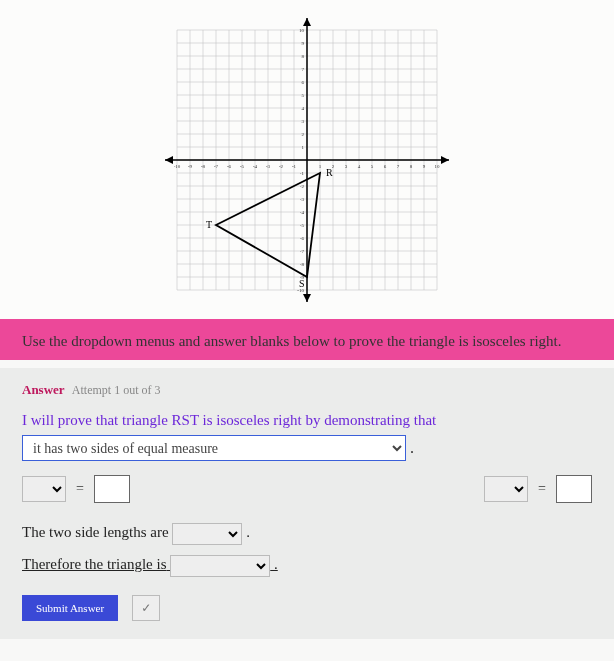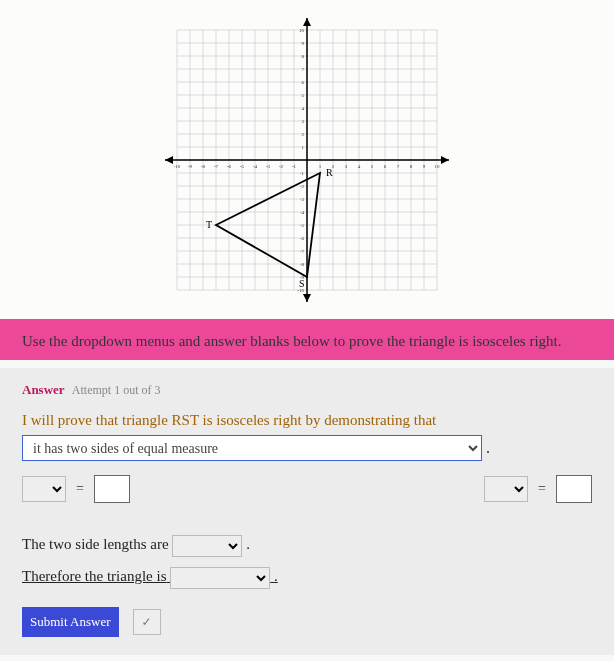--- a/index.html
+++ b/index.html
@@ -34,25 +34,25 @@
     font-weight: bold;
     color: #be185d;
   }
   .answer-head .attempt {
     color: #888;
     font-size: 12px;
     margin-left: 4px;
   }
   .statement {
     font-size: 15px;
-    color: #a16207;
+    color: #6d28d9;
     margin-bottom: 6px;
   }
   .wide-select {
-    width: 460px;
+    width: 384px;
     height: 26px;
     border: 1px solid #3a5fd9;
     background: #fff;
     font-family: Georgia, serif;
     font-size: 14px;
     color: #444;
     padding: 2px 6px;
     box-sizing: border-box;
   }
   .eq-row {
@@ -85,21 +85,21 @@
   }
   .num-box {
     display: inline-block;
     width: 34px;
     height: 26px;
     border: 1px solid #666;
     background: #fff;
     vertical-align: middle;
   }
   .sentence-row {
-    margin-top: 30px;
+    margin-top: 18px;
     font-size: 15px;
     color: #222;
   }
   .sentence-row + .sentence-row {
     margin-top: 10px;
     text-decoration: underline;
   }
   .inline-select {
     height: 22px;
     border: 1px solid #bbb;
@@ -109,22 +109,22 @@
   }
   .inline-select.short { width: 70px; }
   .inline-select.med { width: 100px; }
   .submit-row {
     margin-top: 18px;
   }
   .submit-btn {
     background: #3a49d6;
     color: #fff;
     border: none;
-    padding: 7px 8px;
-    font-size: 13px;
+    padding: 7px 14px;
+    font-size: 11px;
     font-family: Georgia, serif;
     cursor: pointer;
   }
   .check-box {
     display: inline-block;
     width: 26px;
     height: 24px;
     border: 1px solid #bbb;
     background: #eee;
     vertical-align: middle;

